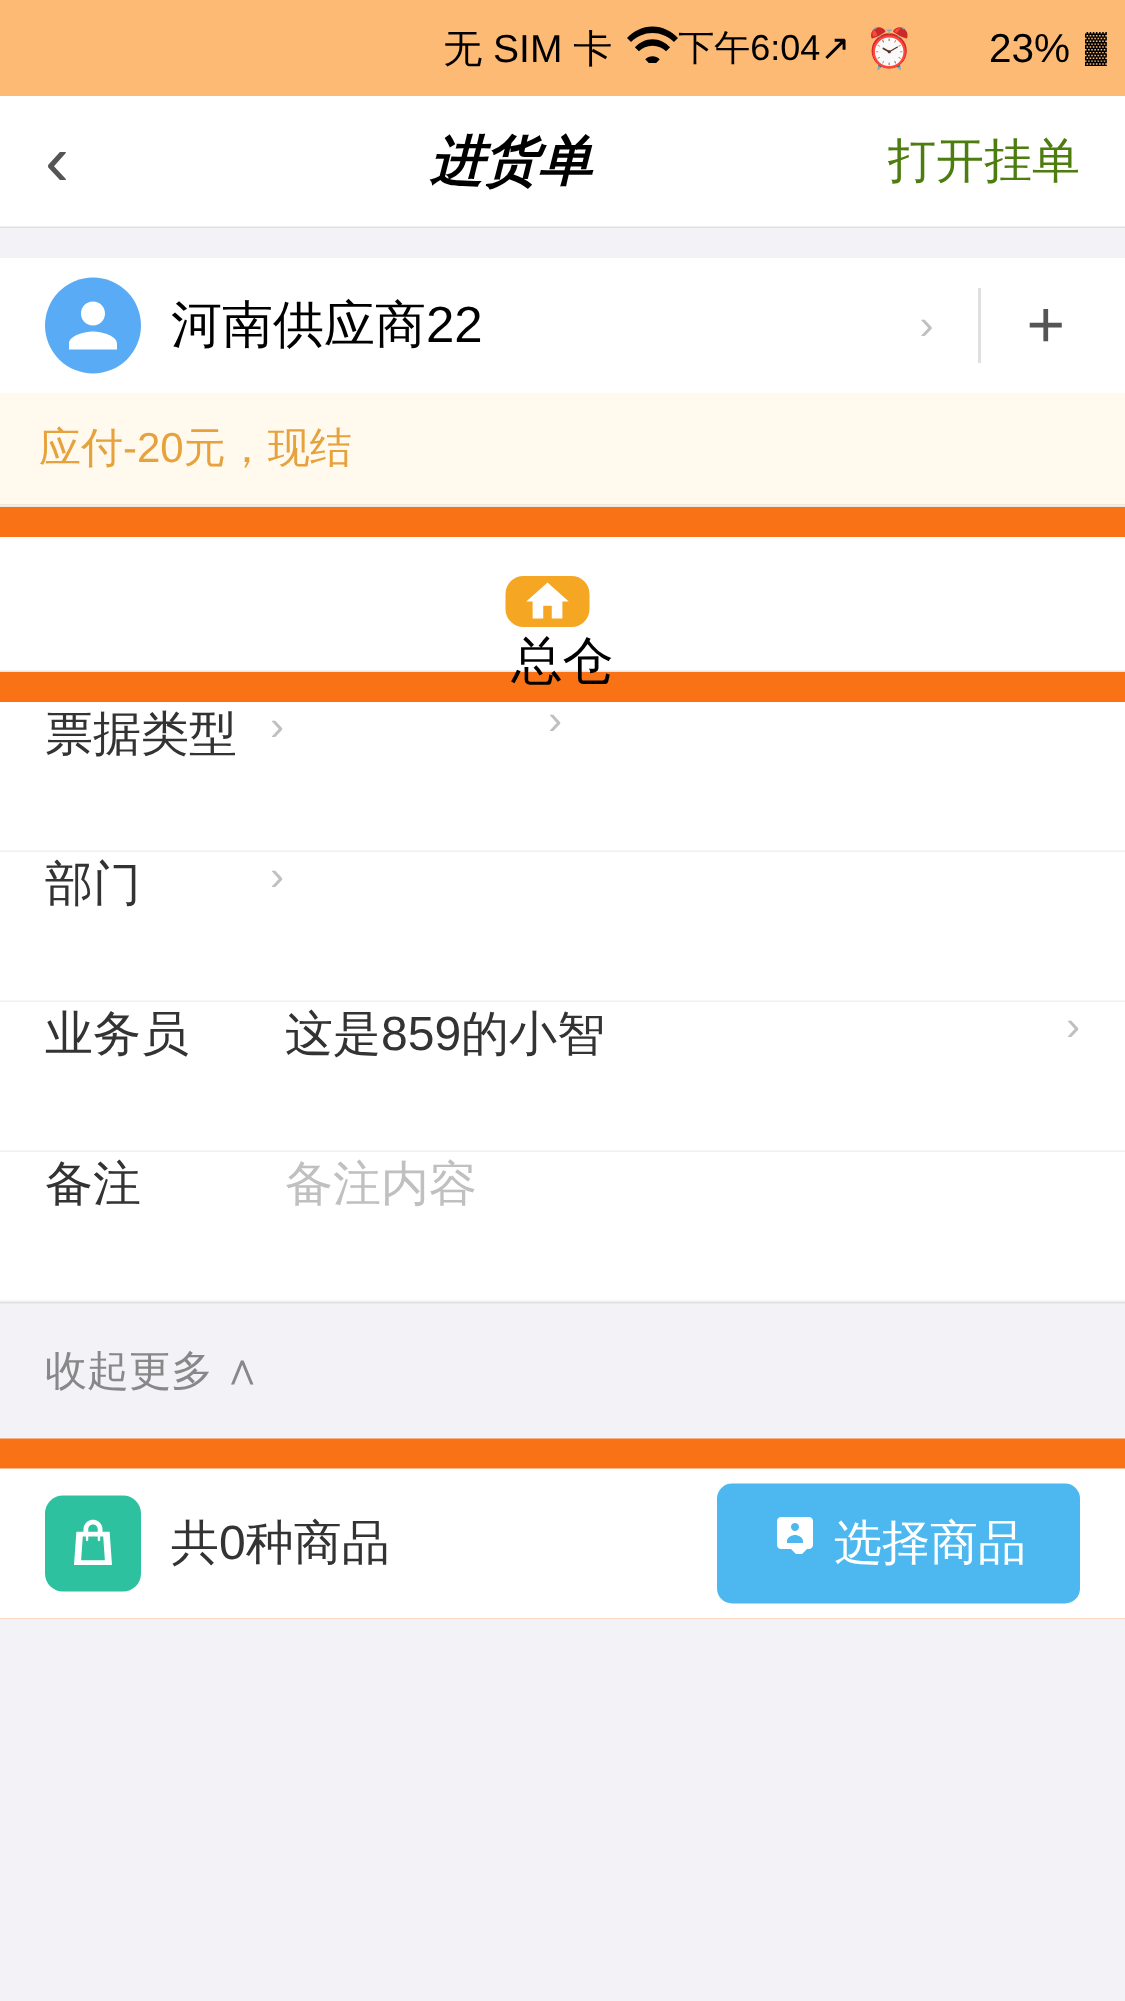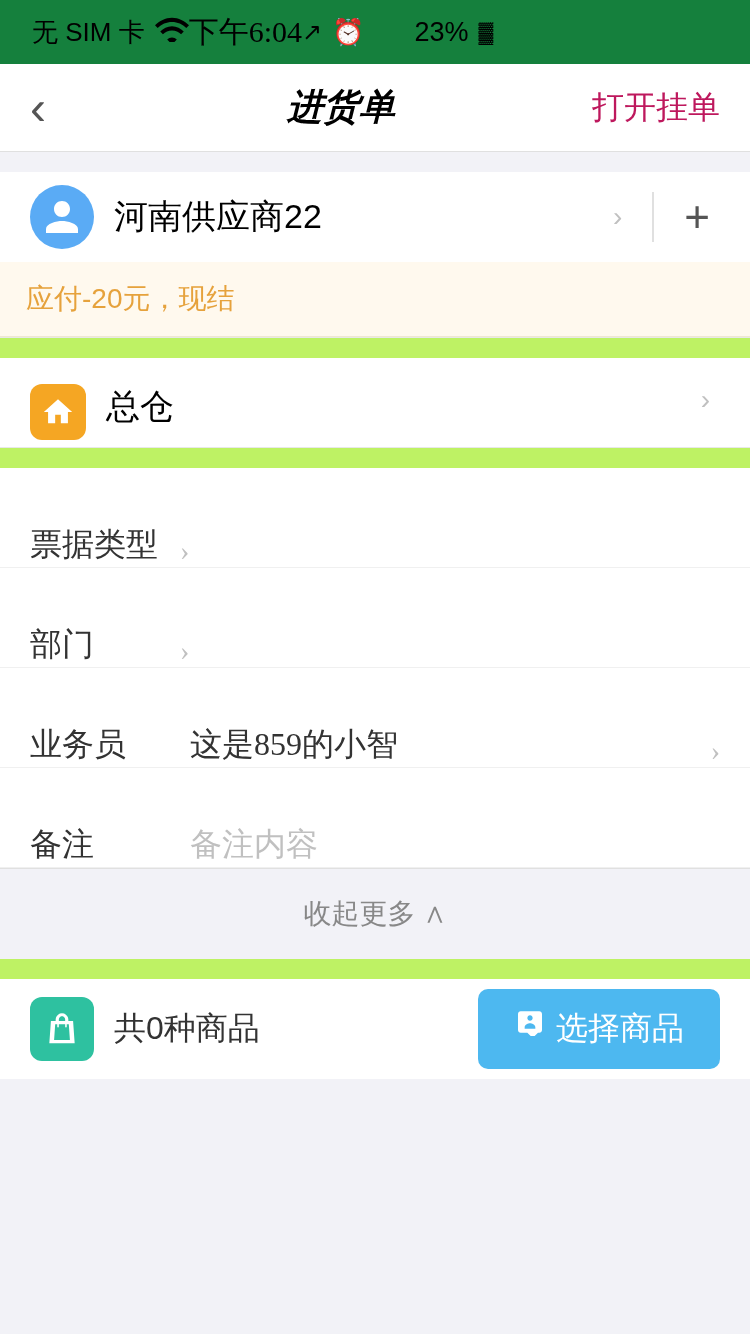--- a/index.html
+++ b/index.html
@@ -10,25 +10,25 @@
       font-family: -apple-system, "PingFang SC", "Helvetica Neue", Arial, sans-serif;
       background: #f2f2f7;
       font-size: 32px;
       color: #000;
     }
 
     
     .status-bar {
       width: 750px;
       height: 64px;
-      background: #15803d;
-      display: flex;
-      align-items: center;
-      justify-content: flex-start;
-      padding: 0 32px;
+      background: #fdba74;
+      display: flex;
+      align-items: center;
+      justify-content: flex-end;
+      padding: 0 12px;
       font-size: 26px;
       font-weight: 500;
     }
     .status-left {
       display: flex;
       align-items: center;
       gap: 10px;
     }
     .status-right {
       display: flex;
@@ -56,28 +56,28 @@
       align-items: center;
     }
     .nav-title {
       font-size: 36px;
       font-weight: 600;
       color: #000000;
       font-style: italic;
     }
     .nav-action {
       font-size: 32px;
-      color: #be185d;
+      color: #4d7c0f;
       cursor: pointer;
     }
 
     
     .content {
       width: 750px;
-      background: #bef264;
+      background: #f97316;
     }
 
     
     .supplier-section {
       background: #fff;
       margin-top: 20px;
       border-bottom: 1px solid #e8e8e8;
     }
     .supplier-row {
       display: flex;
@@ -129,24 +129,25 @@
       border-bottom: 1px solid #f0e8d0;
     }
 
     
     .warehouse-section {
       background: #fff;
       margin-top: 20px;
     }
     .warehouse-row {
       display: flex;
-      align-items: flex-start;
+      align-items: center;
       padding: 26px 30px;
       height: 90px;
       border-bottom: 1px solid #e8e8e8;
+      flex-direction: column;
     }
     .warehouse-icon {
       width: 56px;
       height: 56px;
       border-radius: 12px;
       background: #f5a623;
       display: flex;
       align-items: center;
       justify-content: center;
       margin-right: 20px;
@@ -158,26 +159,25 @@
       color: #000;
     }
 
     
     .form-section {
       background: #fff;
       margin-top: 20px;
     }
     .form-row {
       display: flex;
-      align-items: flex-end;
+      align-items: flex-start;
       padding: 0 30px;
       height: 100px;
       border-bottom: 1px solid #f0f0f0;
       cursor: pointer;
-      font-family: Liberation Serif, serif;
     }
     .form-label {
       font-size: 32px;
       color: #333;
       width: 150px;
       flex-shrink: 0;
     }
     .form-value {
       flex: 1;
       font-size: 32px;
@@ -189,21 +189,21 @@
     }
     .form-chevron {
       color: #c0c0c0;
       font-size: 28px;
     }
 
     
     .collapse-bar {
       background: #f2f2f7;
       padding: 26px 30px;
-      text-align: center;
+      text-align: left;
       font-size: 28px;
       color: #888;
       cursor: pointer;
       border-top: 1px solid #e0e0e0;
     }
 
     
     .product-footer {
       background: #fff;
       margin-top: 20px;
@@ -247,21 +247,21 @@
 
 <div class="status-bar">
   <div class="status-left">
     <span>无 SIM 卡</span>
     <span>
       <svg viewBox="0 0 24 18" style="width:34px;height:26px;fill:#000;">
         <path d="M12 4C8.1 4 4.5 5.6 1.9 8.3L0 6.4C3.1 3.2 7.3 1 12 1s8.9 2.2 12 5.4l-1.9 1.9C19.5 5.6 15.9 4 12 4zm0 6c-2.5 0-4.8 1-6.4 2.7L3.7 10.8C5.8 8.6 8.7 7 12 7s6.2 1.6 8.3 3.8l-1.9 1.9C16.8 11 14.5 10 12 10zm0 5c-1.3 0-2.5.5-3.4 1.4L12 20l3.4-3.6C14.5 15.5 13.3 15 12 15z"></path>
       </svg>
     </span>
   </div>
-  <span style="font-size:30px;font-weight:500;font-family:Liberation Serif, serif;">下午6:04</span>
+  <span style="font-size:24px;font-weight:500;">下午6:04</span>
   <div class="status-right">
     <span style="font-size:24px;">↗</span>
     <span style="font-size:26px;">⏰</span>
     <span style="font-size:27px;margin-left:40px;">23%</span>
     <span style="font-size:20px;">▓</span>
   </div>
 </div>
 
 <div class="nav-bar">
   <div class="nav-back" style="font-size:48px;color:#555;font-weight:300;">‹</div>

